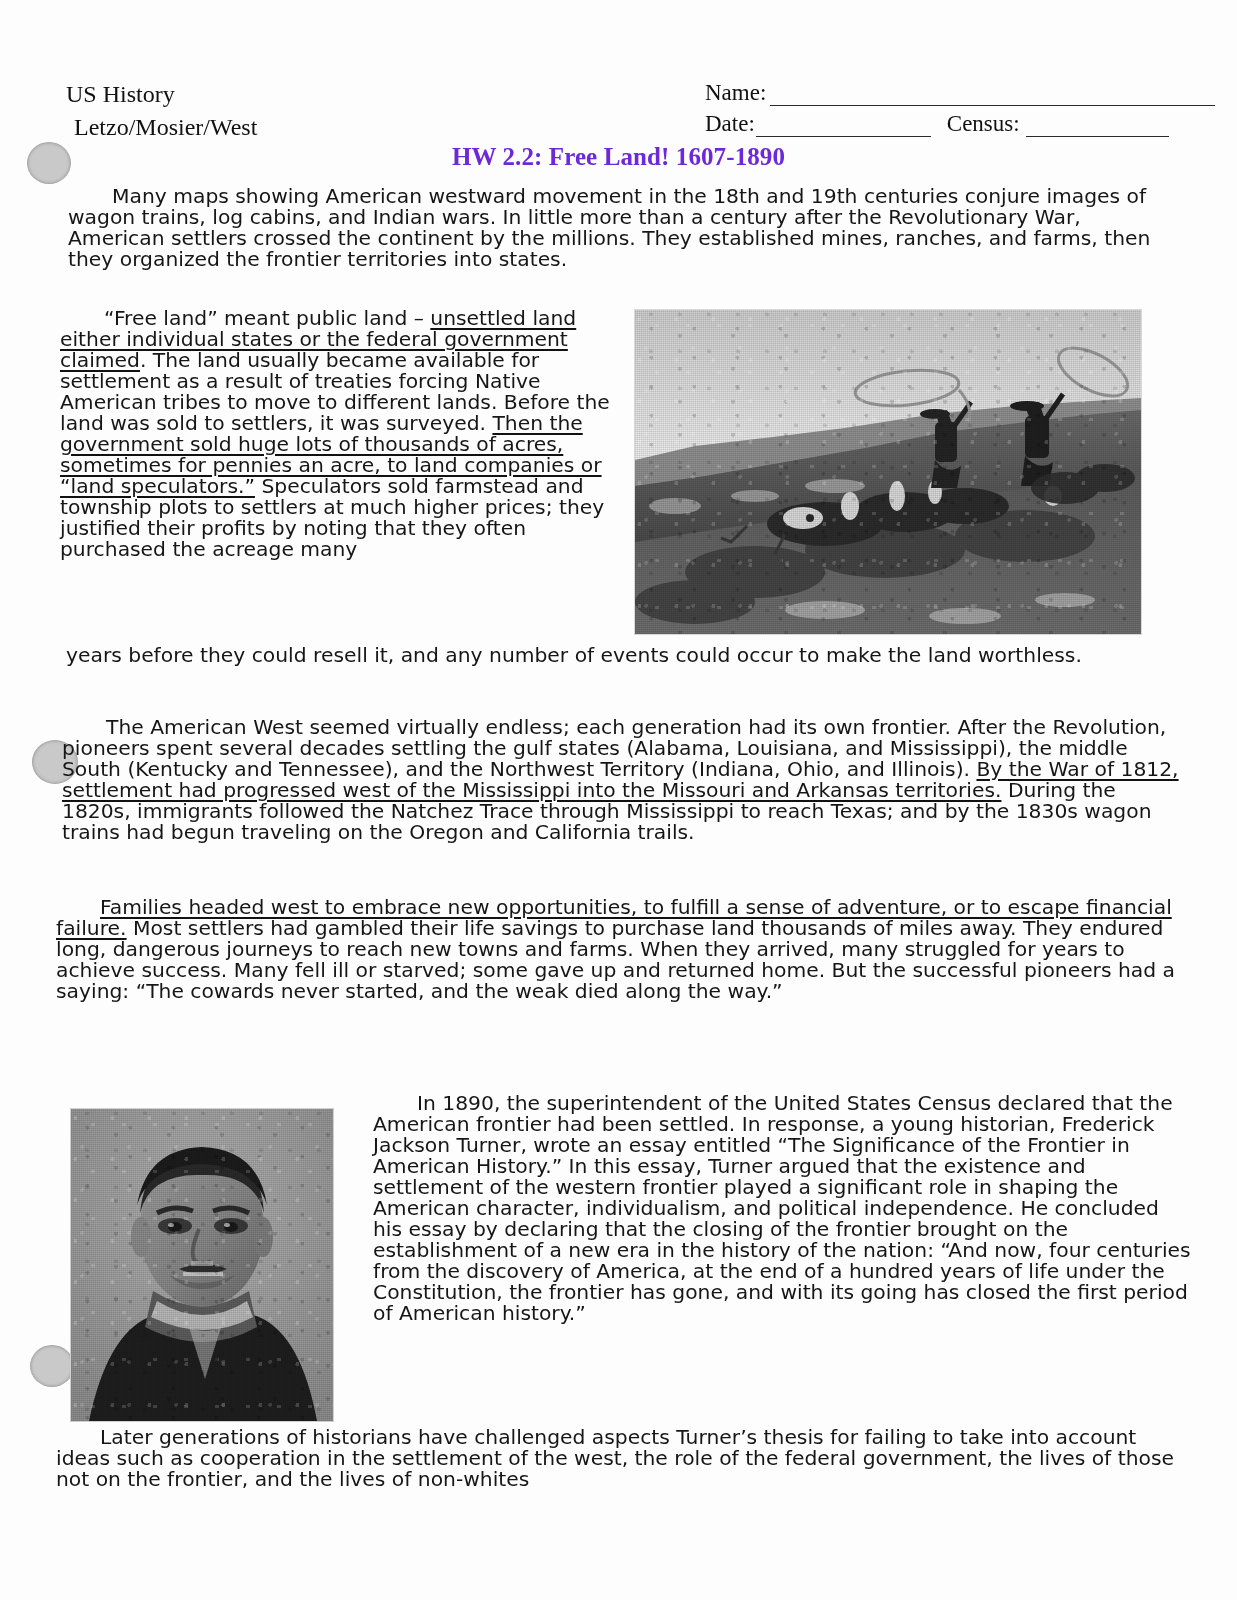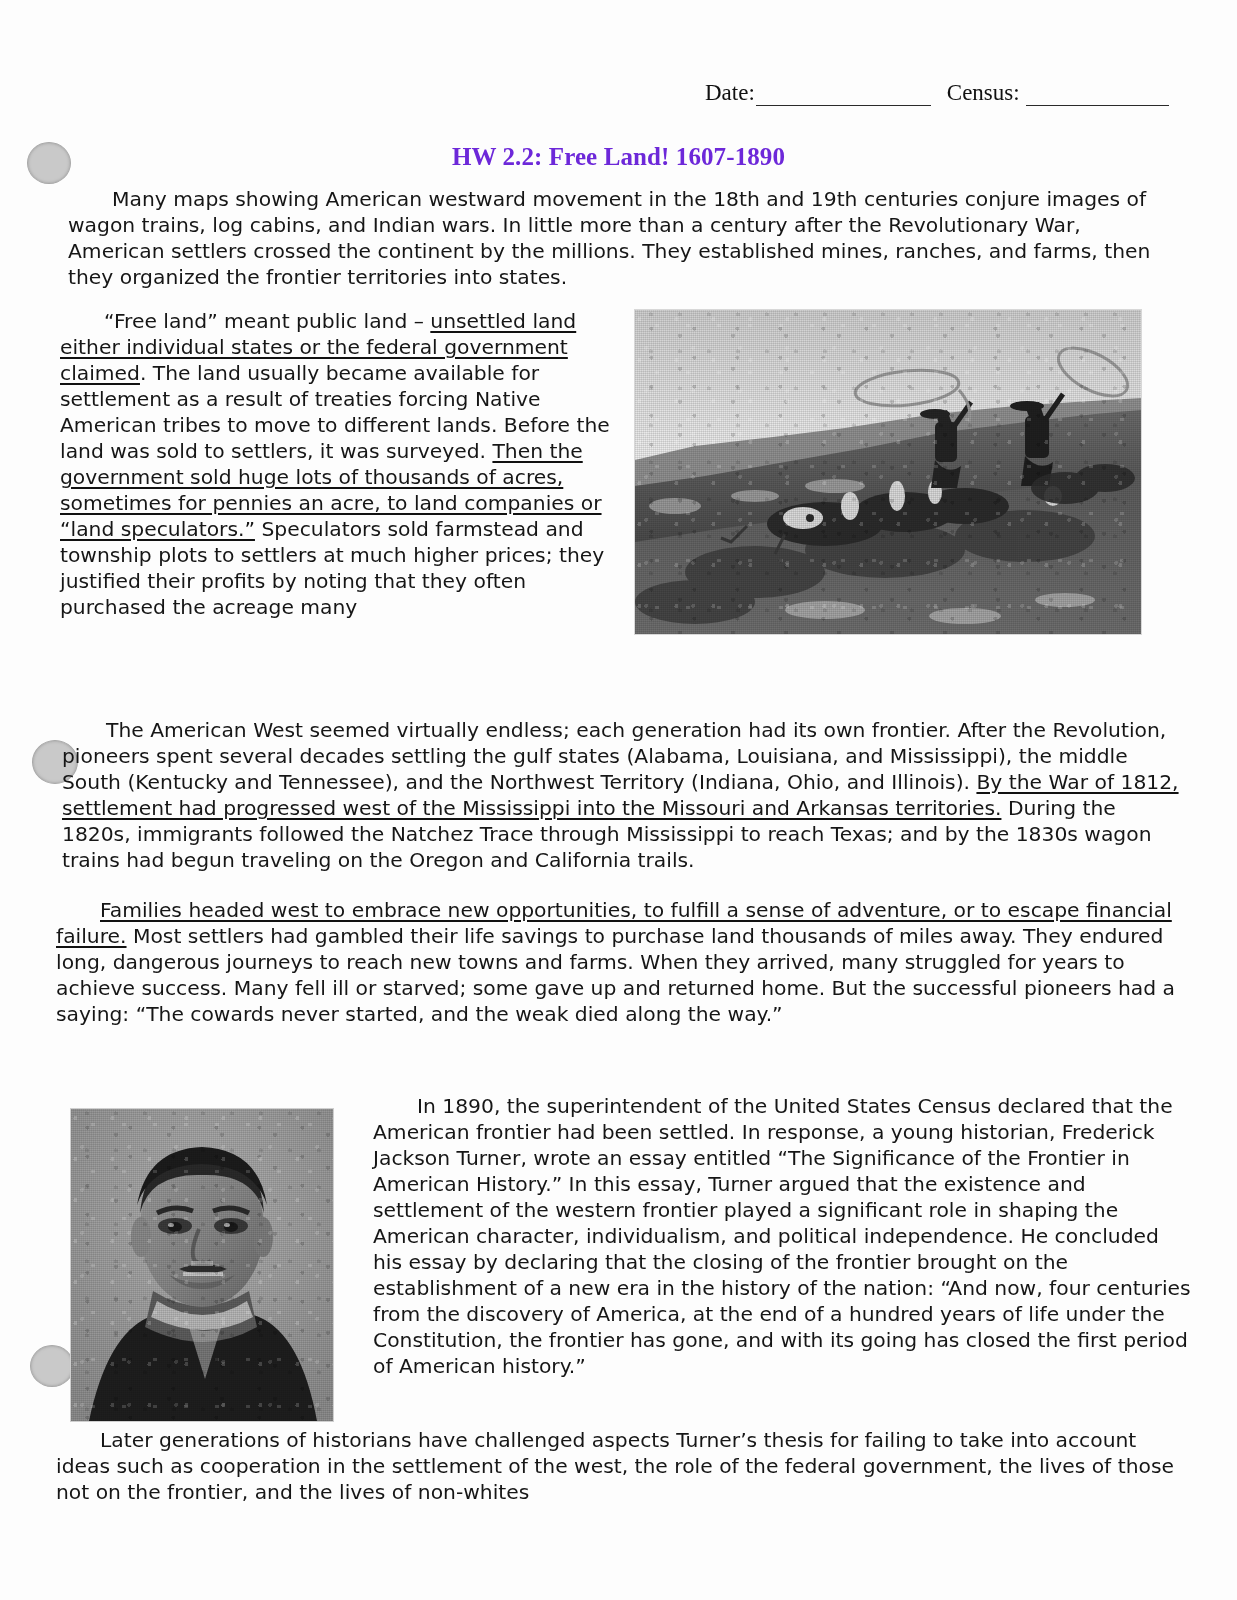--- a/index.html
+++ b/index.html
@@ -71,21 +71,21 @@
     font-size: 25px;
     letter-spacing: 0.1px;
     color: #6d28d9;
   }
 
   
   .para {
     position: absolute;
     font-family: "DejaVu Sans", sans-serif;
     font-size: 20.3px;
-    line-height: 26px;
+    line-height: 21px;
     color: #161616;
     text-align: left;
   }
   .indent { display: inline-block; width: 44px; }
   .u {
     text-decoration: underline;
     text-decoration-thickness: 1.6px;
     text-underline-offset: 3px;
     text-decoration-color: #111;
   }
@@ -142,22 +142,30 @@
 </style>
 </head>
 <body>
 
 <div id="page">
 
   <div class="hole" id="hole1"></div>
   <div class="hole" id="hole2"></div>
   <div class="hole" id="hole3"></div>
 
+  <div id="hdr-left">
+    <div class="l1">US History</div>
+    <div class="l2">Letzo/Mosier/West</div>
+  </div>
 
   <div id="hdr-right">
+    <div class="field-row">
+      <span class="flabel">Name:</span>
+      <span class="rule"></span>
+    </div>
     <div class="field-row">
       <span class="flabel">Date:</span>
       <span class="rule short-date"></span>
       <span class="gap"></span>
       <span class="flabel">Census:</span>
       <span class="rule short-period"></span>
     </div>
   </div>
 
   <div id="doc-title">HW 2.2: Free Land! 1607-1890</div>
@@ -240,20 +248,21 @@
       <g fill="#e8e8e8" opacity="0.45">
         <ellipse cx="190" cy="300" rx="40" ry="9"></ellipse>
         <ellipse cx="330" cy="306" rx="36" ry="8"></ellipse>
         <ellipse cx="430" cy="290" rx="30" ry="7"></ellipse>
       </g>
     </svg>
     <div class="grain"></div>
     <div class="grain2"></div>
   </div>
 
+  <div class="para" id="p3">years before they could resell it, and any number of events could occur to make the land worthless.</div>
 
   <div class="para" id="p4"><span class="indent"></span><span>The American West seemed virtually endless; each generation had its own frontier. After the Revolution, pioneers spent several decades settling the gulf states (Alabama, Louisiana, and Mississippi), the middle South (Kentucky and Tennessee), and the Northwest Territory (Indiana, Ohio, and Illinois). </span><span class="u">By the War of 1812, settlement had progressed west of the Mississippi into the Missouri and Arkansas territories.</span><span> During the 1820s, immigrants followed the Natchez Trace through Mississippi to reach Texas; and by the 1830s wagon trains had begun traveling on the Oregon and California trails.</span></div>
 
   <div class="para" id="p5"><span class="indent"></span><span class="u">Families headed west to embrace new opportunities, to fulfill a sense of adventure, or to escape financial failure.</span><span> Most settlers had gambled their life savings to purchase land thousands of miles away. They endured long, dangerous journeys to reach new towns and farms. When they arrived, many struggled for years to achieve success. Many fell ill or starved; some gave up and returned home. But the successful pioneers had a saying: “The cowards never started, and the weak died along the way.”</span></div>
 
   <div id="photo-portrait">
     <svg viewBox="0 0 262 312" width="262" height="312" preserveAspectRatio="none">
       <defs>
         <radialGradient id="bgp" cx="50%" cy="35%" r="75%">
           <stop offset="0%" stop-color="#b4b4b4"></stop>

